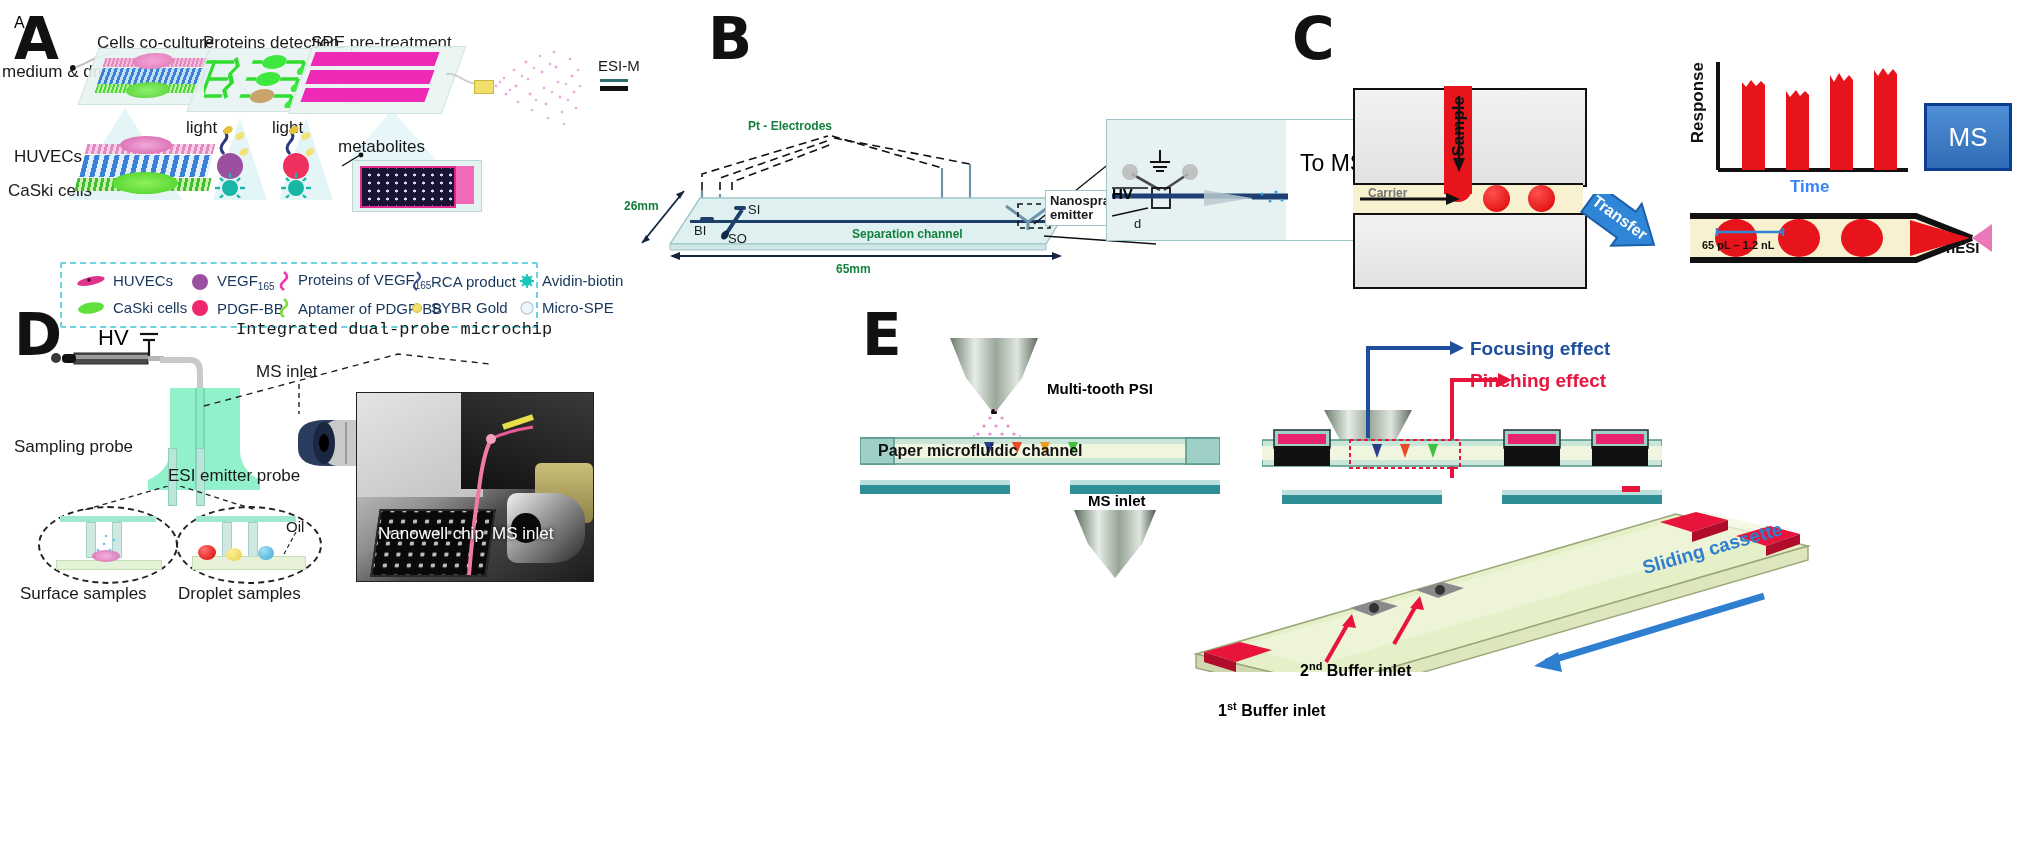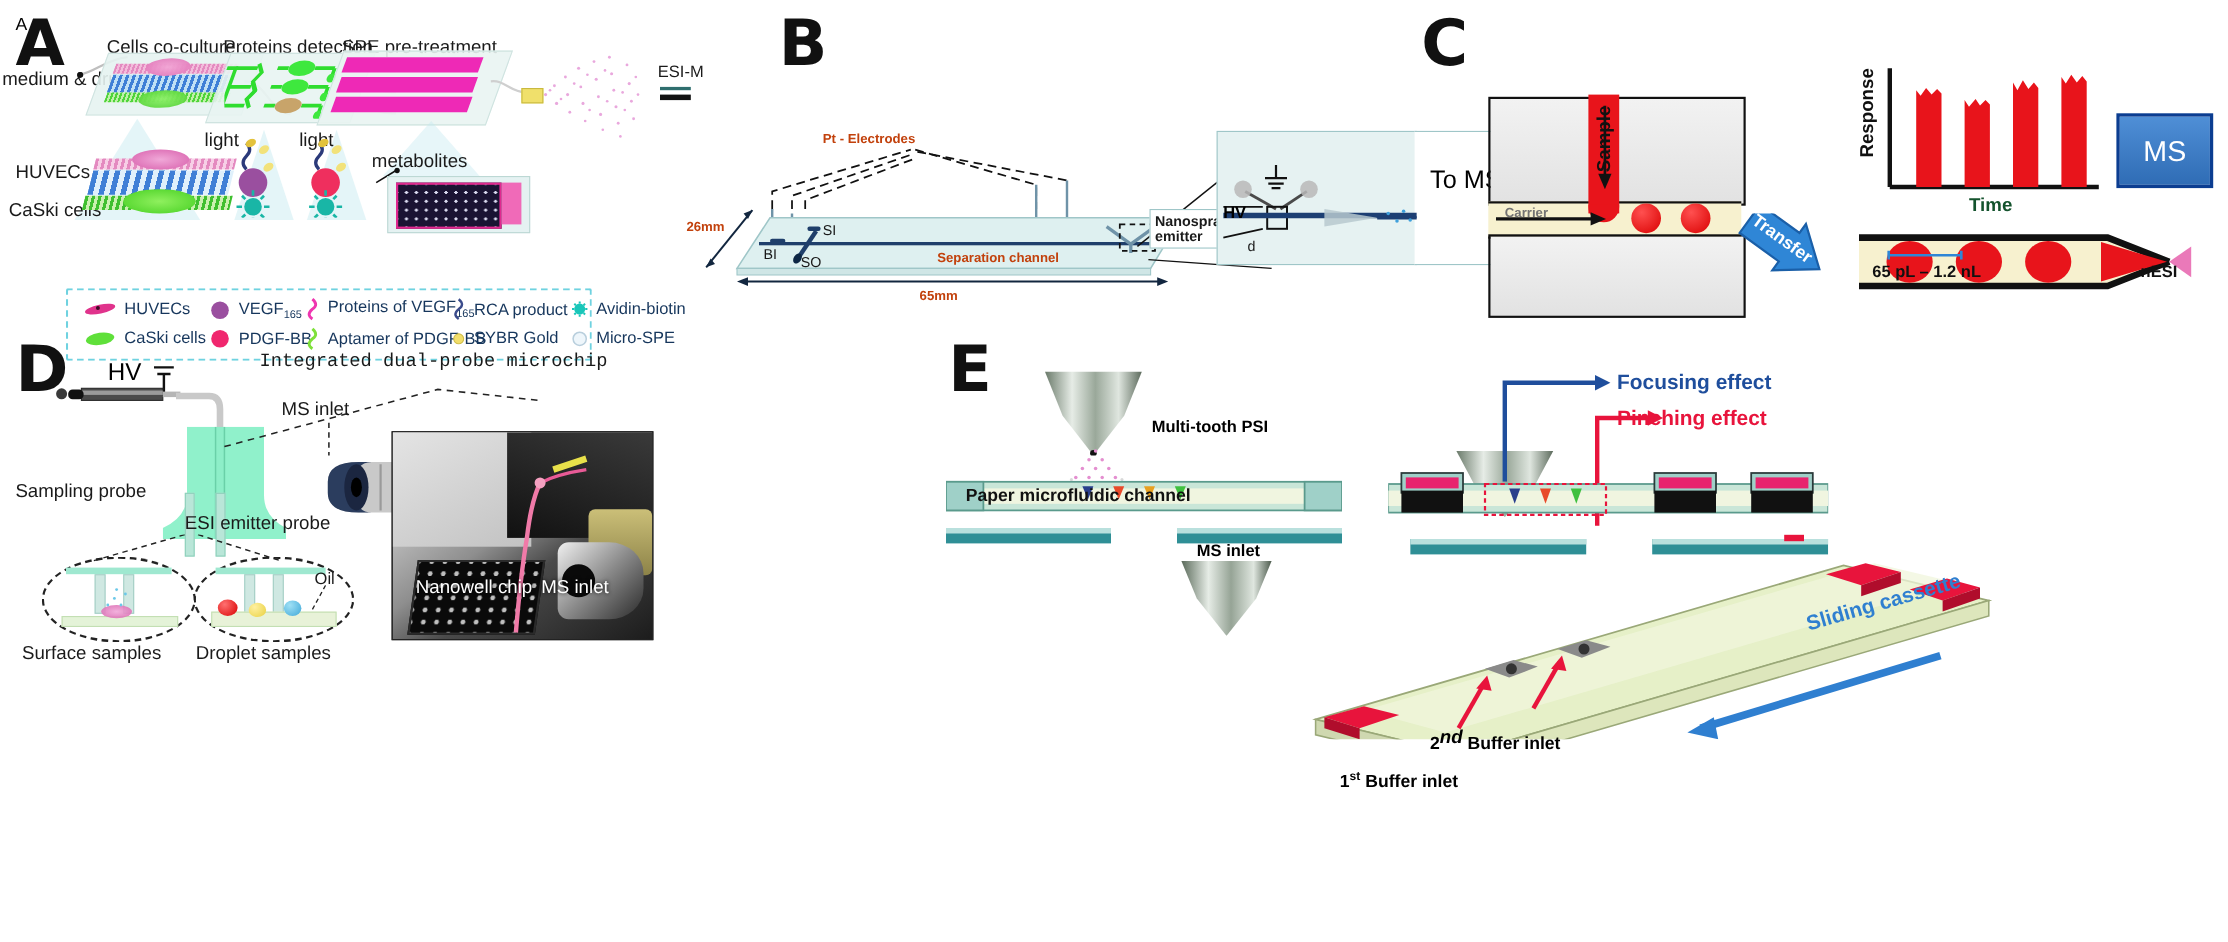--- a/index.html
+++ b/index.html
@@ -9,21 +9,21 @@
   .abs{position:absolute;}
   .panel-letter{font-family:"DejaVu Sans",sans-serif;font-weight:bold;font-size:58px;line-height:1;color:#111;}
   .lbl{font-size:17px;color:#1a1a1a;white-space:nowrap;}
   .lbl-sm{font-size:13px;color:#1a1a1a;white-space:nowrap;}
   .lbl-b{font-weight:bold;}
   .legendbox{position:absolute;border:2px dashed #6fd2e0;border-radius:2px;background:#fff;}
   .leg-item{position:absolute;display:flex;align-items:center;gap:7px;}
   .leg-txt{font-size:15px;color:#16365c;white-space:nowrap;}
   .sub{font-size:10px;vertical-align:sub;}
   .b-inset{position:absolute;background:#e6f2f2;border:1px solid #9fc6c8;}
-  .b-cap{font-size:12px;font-weight:bold;color:#c2410c;white-space:nowrap;}
+  .b-cap{font-size:12px;font-weight:bold;color:#15803d;white-space:nowrap;}
   
   .c-box{position:absolute;background:linear-gradient(180deg,#f2f2f2,#e2e2e2);border:2px solid #111;}
   .c-chan{position:absolute;background:#f7f1cf;border-top:2px solid #111;border-bottom:2px solid #111;}
   .c-drop{position:absolute;background:radial-gradient(circle at 35% 30%,#ff5050,#d90000);border-radius:50%;}
   .ms-box{position:absolute;background:linear-gradient(180deg,#4f8fd6,#2f6cb5);border:3px solid #0b3d91;
           color:#fff;font-size:26px;display:flex;align-items:center;justify-content:center;}
   .vert{writing-mode:vertical-rl;transform:rotate(180deg);}
   .d-photo{position:absolute;background:#2a2a2a;overflow:hidden;border:1px solid #222;}
   .d-oval{position:absolute;border:2px dashed #222;border-radius:50%;}
 </style>
@@ -410,21 +410,21 @@
   <line x1="12" y1="6" x2="12" y2="114" stroke="#111" stroke-width="4"></line>
   <line x1="12" y1="114" x2="202" y2="114" stroke="#111" stroke-width="4"></line>
   <g fill="#e8141b">
     <path d="M36,114 L36,26 l4,5 l5,-7 l5,6 l5,-5 l4,4 L59,114 Z"></path>
     <path d="M80,114 L80,35 l4,6 l6,-7 l4,6 l5,-5 l4,4 L103,114 Z"></path>
     <path d="M124,114 L124,19 l4,7 l5,-9 l5,8 l5,-6 l4,5 L147,114 Z"></path>
     <path d="M168,114 L168,14 l4,6 l5,-8 l5,7 l5,-6 l4,5 L191,114 Z"></path>
   </g>
 </svg>
 <div class="abs vert lbl-b" style="left:1688px;top:62px;font-size:17px;color:#111;">Response</div>
-<div class="abs lbl-b" style="left:1790px;top:177px;font-size:17px;color:#14532d;">Time</div>
+<div class="abs lbl-b" style="left:1790px;top:177px;font-size:17px;color:#3b82f6;">Time</div>
 
 <div class="ms-box" style="left:1924px;top:103px;width:82px;height:62px;text-align:right;">
   <span>MS</span>
 </div>
 
 <svg class="abs" style="left:1684px;top:210px;" width="310" height="62">
   <polygon points="6,6 232,6 288,28 232,50 6,50" fill="#f7f1cf" stroke="#111" stroke-width="0"></polygon>
   <path d="M6,6 L232,6 L288,28" stroke="#111" stroke-width="6" fill="none"></path>
   <path d="M6,50 L232,50 L288,28" stroke="#111" stroke-width="6" fill="none"></path>
   <polygon points="226,10 286,28 226,46" fill="#e8141b"></polygon>
@@ -433,21 +433,21 @@
     <ellipse cx="115" cy="28" rx="21" ry="19"></ellipse>
     <ellipse cx="178" cy="28" rx="21" ry="19"></ellipse>
   </g>
   <polygon points="288,28 308,14 308,42" fill="#e557a8" opacity=".8"></polygon>
 </svg>
 <div class="abs lbl-b" style="left:1946px;top:239px;font-size:15px;color:#111;">nESI</div>
 
 <svg class="abs" style="left:1714px;top:226px;" width="72" height="14">
   <path d="M3,2 L3,10 M3,6 L69,6 M69,2 L69,10" stroke="#2f86d6" stroke-width="2.4" fill="none"></path>
 </svg>
-<div class="abs lbl-b" style="left:1702px;top:239px;font-size:15px;color:#111;">65 pL – 1.2 nL</div>
+<div class="abs lbl-b" style="left:1702px;top:239px;font-size:11px;color:#111;">65 pL – 1.2 nL</div>
 
 <div class="abs panel-letter" style="left:14px;top:306px;">D</div>
 
 <div class="abs" style="left:98px;top:325px;font-size:22px;">HV</div>
 <svg class="abs" style="left:136px;top:328px;" width="26" height="34">
   <g stroke="#111" stroke-width="2.2" fill="none">
     <path d="M4,6 L22,6"></path>
         <path d="M7,12 L19,12"></path>
         <path d="M13,12 L13,32"></path>
   </g>
@@ -697,16 +697,16 @@
   <path d="M262,176 L286,134" stroke="#e8143c" stroke-width="4" fill="none"></path>
   <polygon points="288,128 278,140 292,142" fill="#e8143c"></polygon>
   <path d="M330,158 L354,116" stroke="#e8143c" stroke-width="4" fill="none"></path>
   <polygon points="356,110 346,122 360,124" fill="#e8143c"></polygon>
 
   <path d="M700,110 L482,176" stroke="#2f7fd0" stroke-width="7" fill="none"></path>
   <polygon points="470,180 494,166 498,186" fill="#2f7fd0"></polygon>
 </svg>
 <div class="abs" style="left:1640px;top:558px;font-size:19px;font-weight:bold;color:#2f7fd0;transform:rotate(-16deg);transform-origin:0 0;">Sliding cassette</div>
 
-<div class="abs lbl-b" style="left:1300px;top:660px;font-size:16px;"><span>2</span><sup style="font-size:17px;font-style:italic;">nd</sup><span> Buffer inlet</span></div>
+<div class="abs lbl-b" style="left:1300px;top:660px;font-size:16px;"><span>2</span><sup style="font-size:11px;">nd</sup><span> Buffer inlet</span></div>
 <div class="abs lbl-b" style="left:1218px;top:700px;font-size:16px;"><span>1</span><sup style="font-size:11px;">st</sup><span> Buffer inlet</span></div>
 
 </div>
 
 </body></html>

